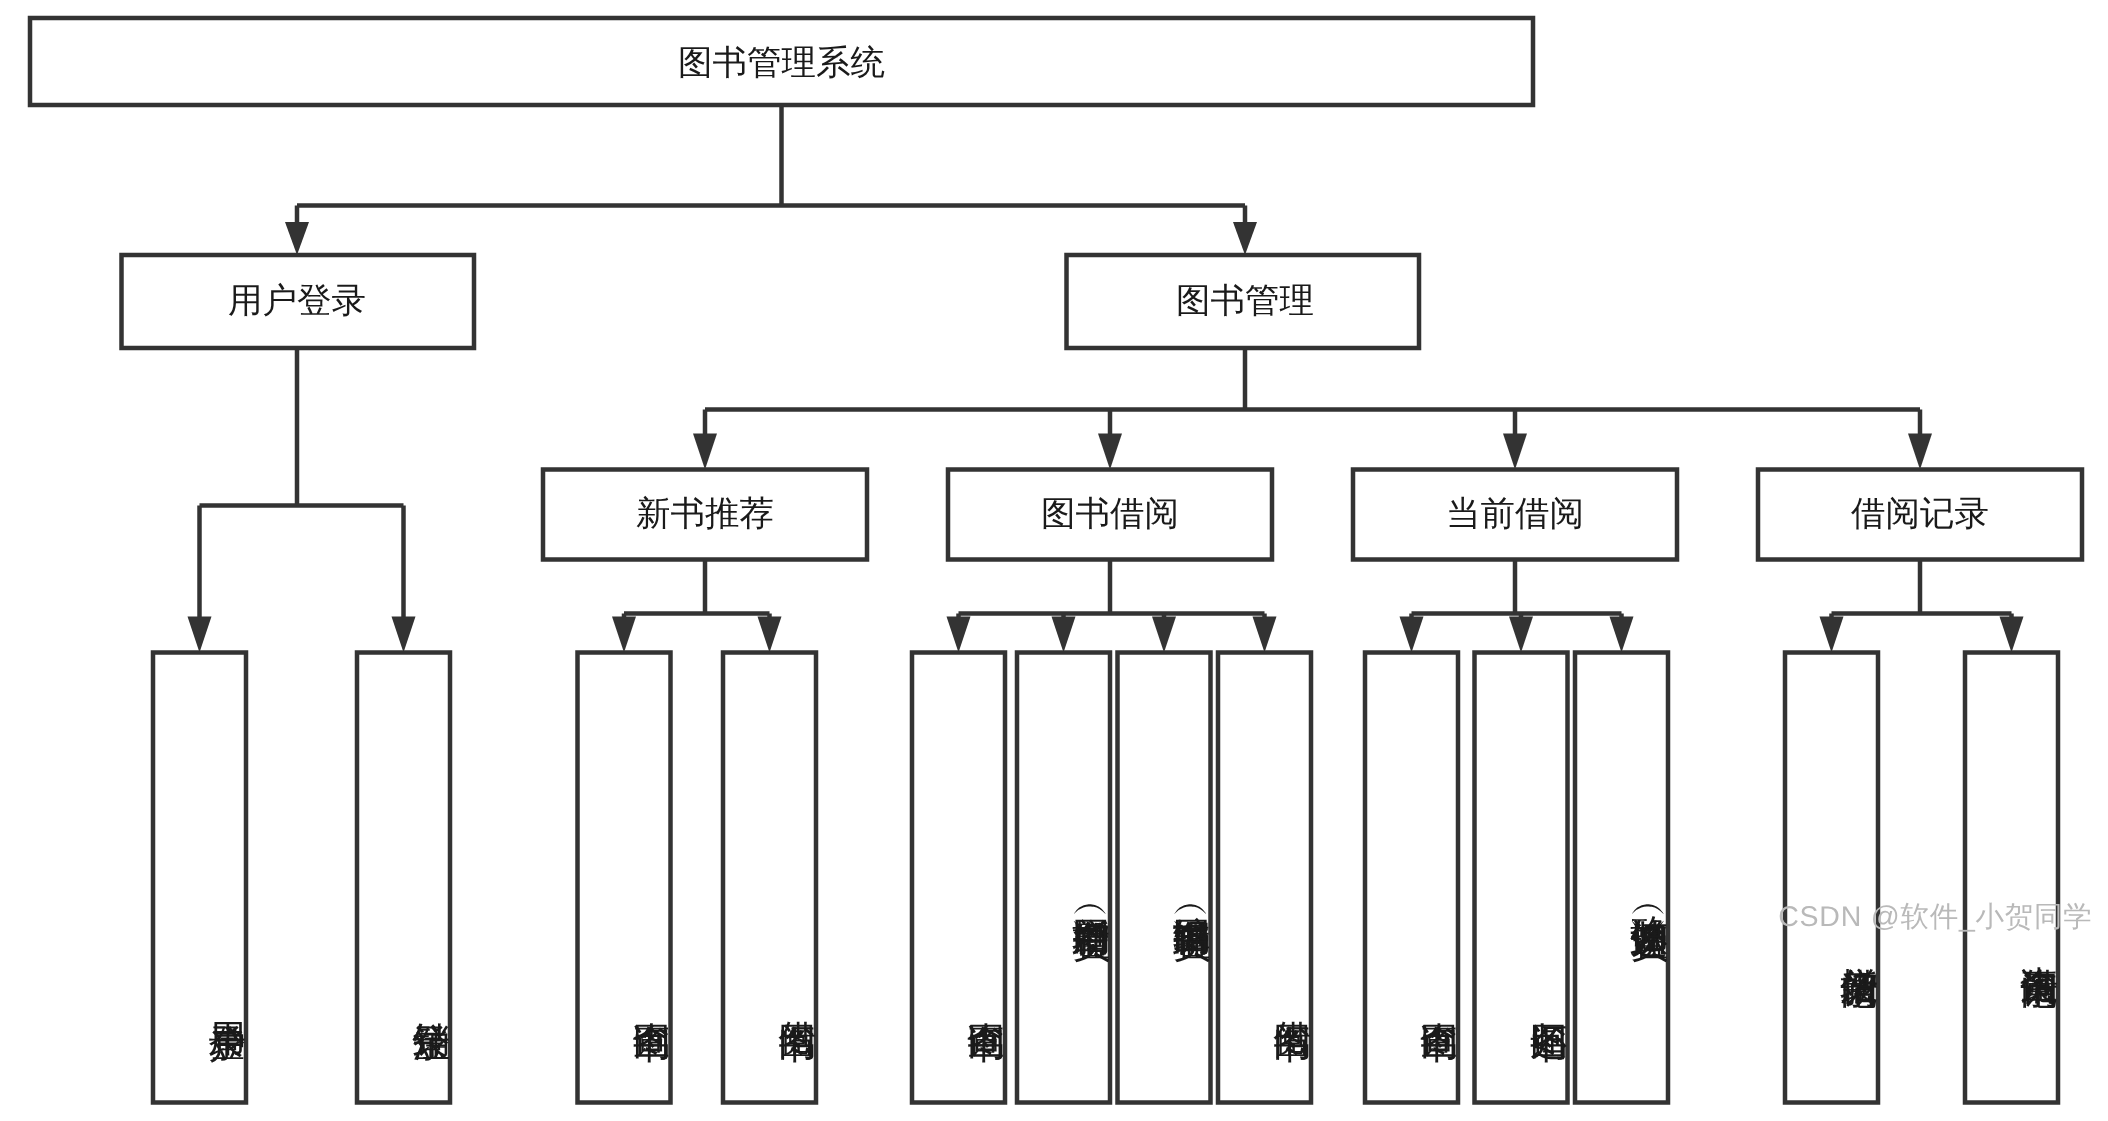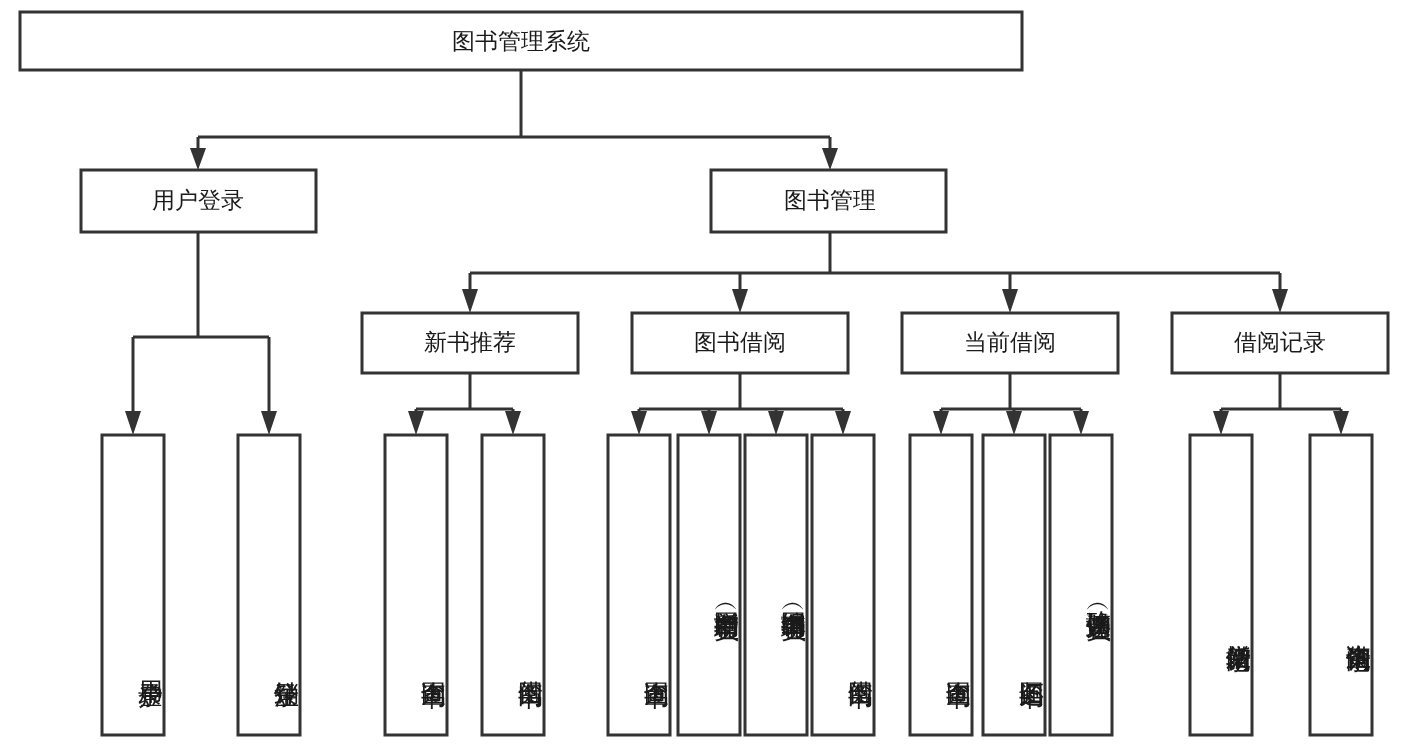--- a/index.html
+++ b/index.html
@@ -211,14 +211,15 @@
   <div class="leaf-label" style="left:608px; top:435px; width:62px; height:300px; padding-top:78px;">查询图书</div>
   <div class="leaf-label" style="left:678px; top:435px; width:62px; height:300px; padding-top:10px;">新增图书（管理员）</div>
   <div class="leaf-label" style="left:745px; top:435px; width:62px; height:300px; padding-top:10px;">编辑图书（管理员）</div>
   <div class="leaf-label" style="left:812px; top:435px; width:62px; height:300px; padding-top:78px;">借阅图书</div>
   <div class="leaf-label" style="left:910px; top:435px; width:62px; height:300px; padding-top:78px;">查询图书</div>
   <div class="leaf-label" style="left:983px; top:435px; width:62px; height:300px; padding-top:78px;">归还图书</div>
   <div class="leaf-label" style="left:1050px; top:435px; width:62px; height:300px; padding-top:10px;">确认归还（管理员）</div>
   <div class="leaf-label" style="left:1190px; top:435px; width:62px; height:300px; padding-top:42px;">新增借阅记录</div>
   <div class="leaf-label" style="left:1310px; top:435px; width:62px; height:300px; padding-top:42px;">查询借阅记录</div>
 
+  <div class="watermark">CSDN @软件_小贺同学</div>
 
 </div>
 
 </body></html>

